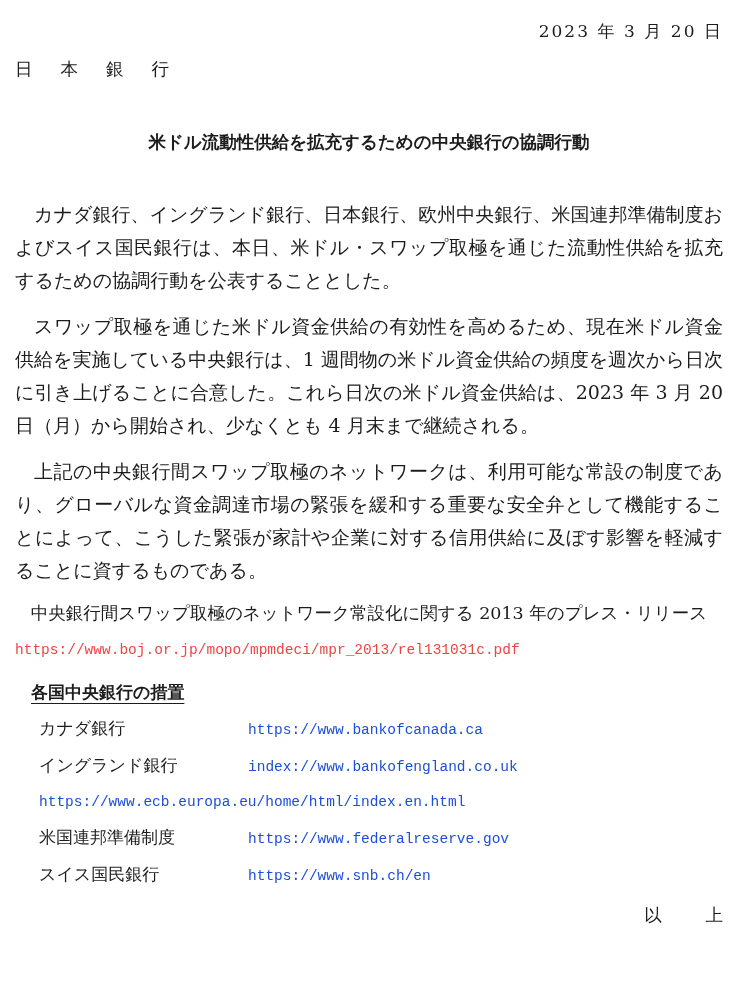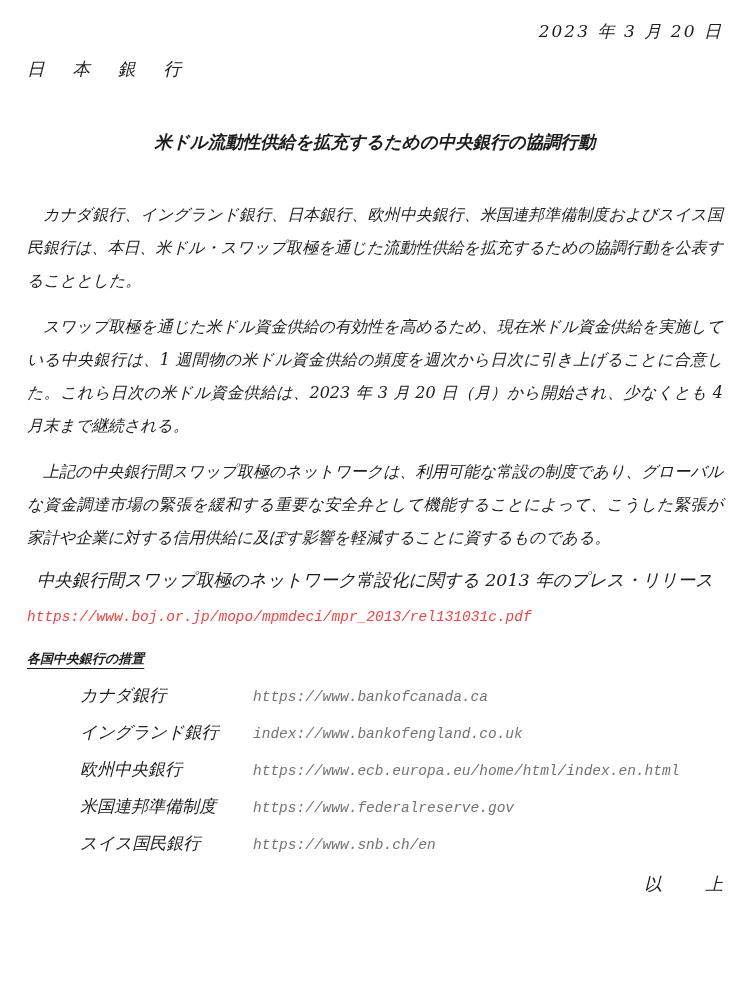--- a/index.html
+++ b/index.html
@@ -11,23 +11,22 @@
     width: 750px;
     height: 1002px;
     overflow: hidden;
     color: #1c1c1c;
     font-family: "DejaVu Serif", "Liberation Serif", serif;
   }
   .page {
     box-sizing: border-box;
     width: 750px;
     height: 786px;
-    padding: 12px 27px 0 27px;
+    padding: 12px 27px 0 15px;
     background: #ffffff;
-    font-style: italic;
   }
   .date-line {
     text-align: right;
     font-size: 17px;
     line-height: 38px;
     letter-spacing: 0.12em;
   }
   .org-line {
     text-align: left;
     font-size: 17.5px;
@@ -39,21 +38,21 @@
   }
   .doc-title {
     margin-top: 42px;
     text-align: center;
     font-size: 17.5px;
     font-weight: 700;
     line-height: 24px;
   }
   .para {
     margin: 13px 0 0 0;
-    font-size: 16px;
+    font-size: 19px;
     line-height: 33px;
     text-align: justify;
     text-indent: 1em;
   }
   .para.first {
     margin-top: 44px;
   }
   .ref-block {
     margin-top: 8px;
   }
@@ -65,51 +64,53 @@
   .ref-url {
     font-family: "Liberation Mono", "DejaVu Sans Mono", monospace;
     font-size: 14.5px;
     line-height: 37px;
     color: #ef4444;
     text-decoration: none;
     display: inline-block;
   }
   .section-heading {
     margin-top: 12px;
-    font-size: 13px;
+    font-size: 17px;
     font-weight: 700;
     line-height: 22px;
     text-decoration: underline;
     text-underline-offset: 5px;
     display: inline-block;
+    margin-left: 16px;
   }
   .section-intro {
     margin-top: 26px;
     font-size: 17.5px;
     line-height: 33px;
     text-indent: 1em;
   }
   .bank-list {
     margin-top: 8px;
   }
   .bank-row {
     display: flex;
     align-items: baseline;
     line-height: 35px;
-    margin-left: 53px;
+    margin-left: 24px;
+    gap: 36px;
   }
   .bank-name {
     width: 173px;
     flex: 0 0 173px;
     font-size: 17px;
   }
   .bank-url {
     font-family: "Liberation Mono", "DejaVu Sans Mono", monospace;
     font-size: 14.5px;
-    color: #737373;
+    color: #1d4ed8;
     text-decoration: none;
   }
   .closing-line {
     margin-top: 8px;
     text-align: right;
     font-size: 17.5px;
     line-height: 26px;
   }
   .closing-line .spread {
     letter-spacing: 2.5em;
@@ -150,21 +151,20 @@
   <div class="bank-list">
     <div class="bank-row">
       <span class="bank-name">カナダ銀行</span>
       <a class="bank-url" href="#">https://www.bankofcanada.ca</a>
     </div>
     <div class="bank-row">
       <span class="bank-name">イングランド銀行</span>
       <a class="bank-url" href="#">index://www.bankofengland.co.uk</a>
     </div>
     <div class="bank-row">
-      <span class="bank-name">欧州中央銀行</span>
       <a class="bank-url" href="#">https://www.ecb.europa.eu/home/html/index.en.html</a>
     </div>
     <div class="bank-row">
       <span class="bank-name">米国連邦準備制度</span>
       <a class="bank-url" href="#">https://www.federalreserve.gov</a>
     </div>
     <div class="bank-row">
       <span class="bank-name">スイス国民銀行</span>
       <a class="bank-url" href="#">https://www.snb.ch/en</a>
     </div>

